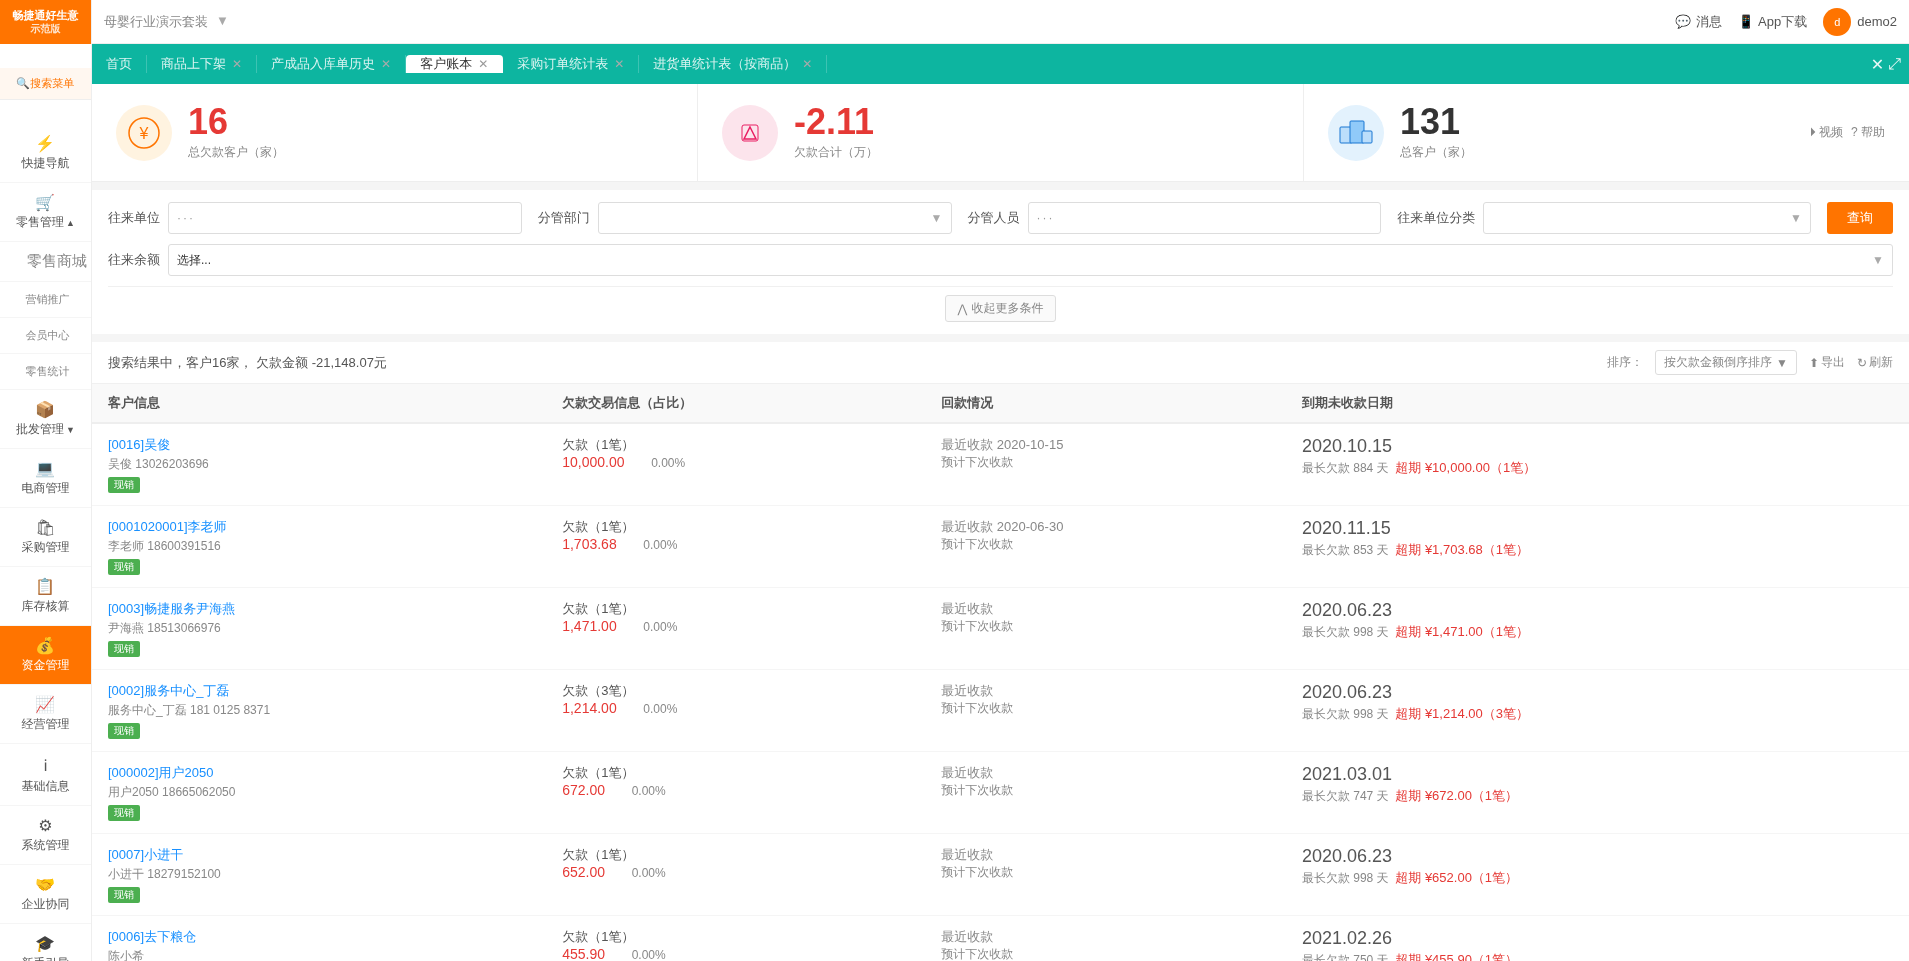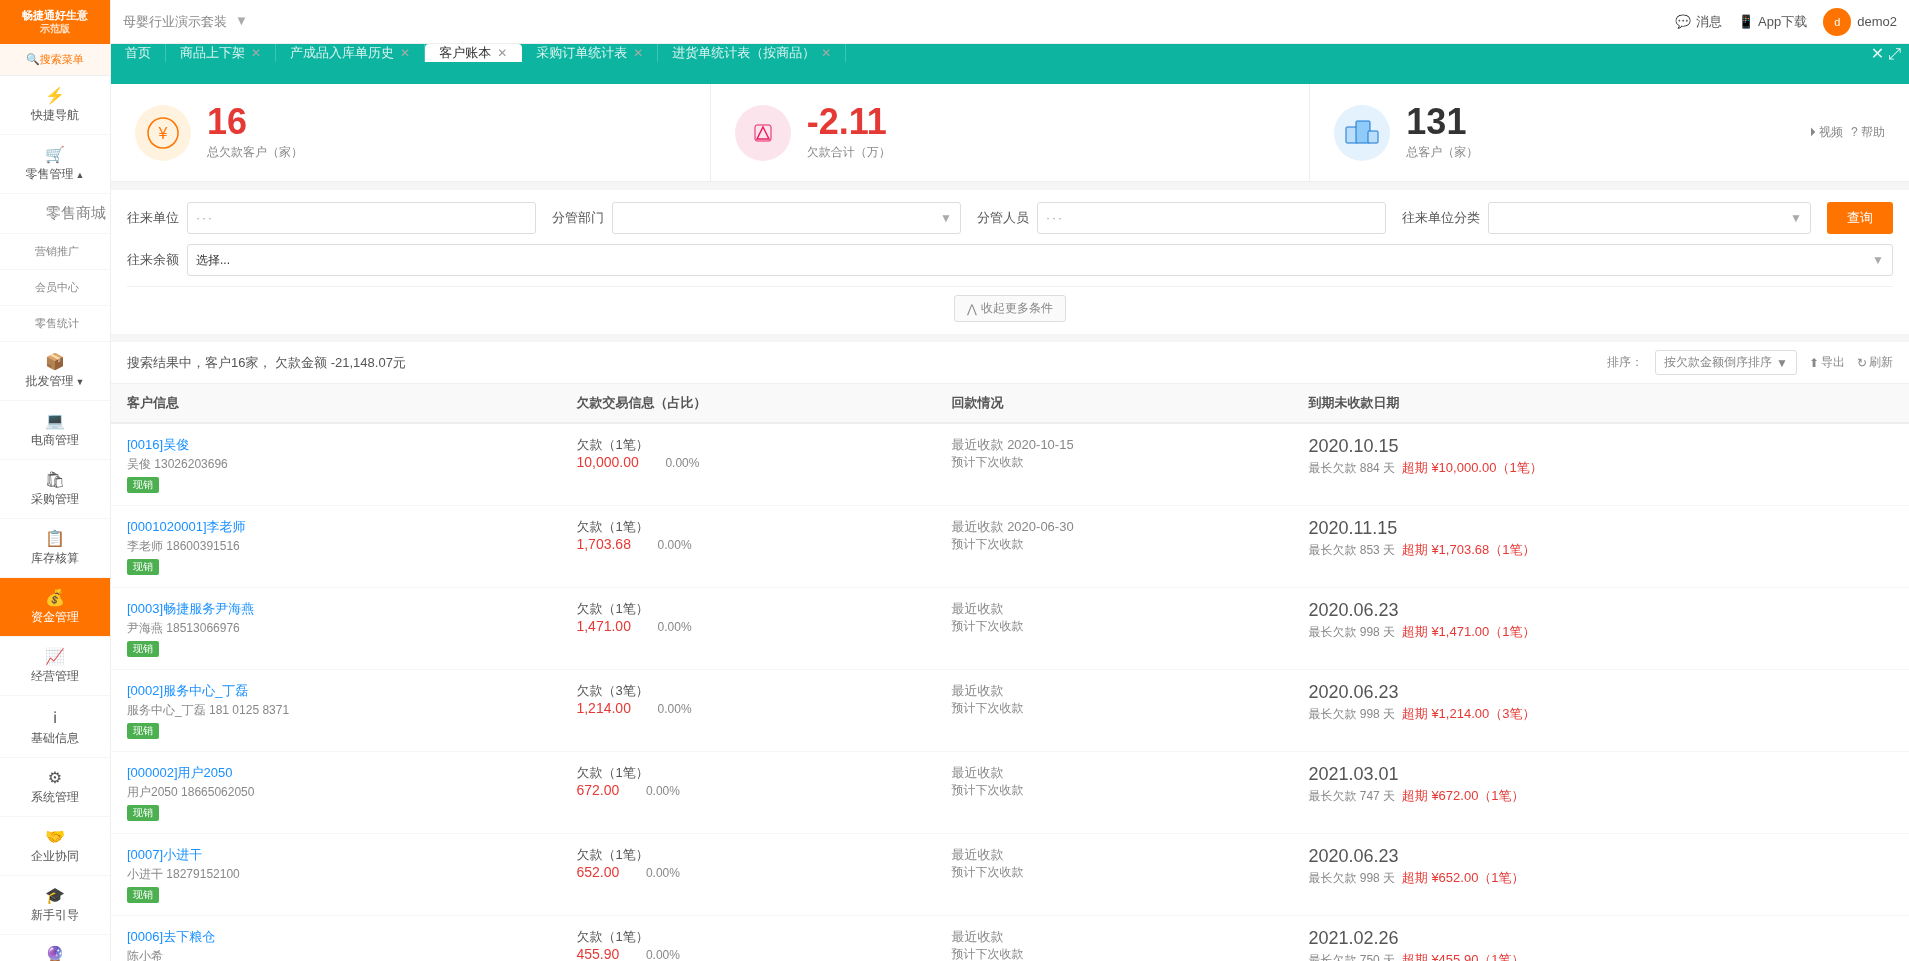--- a/index.html
+++ b/index.html
@@ -2,41 +2,41 @@
 <html><head>
   <meta charset="utf-8">
   <style>
     * { box-sizing: border-box; margin: 0; padding: 0; }
     body { font-family: 'Microsoft YaHei', Arial, sans-serif; font-size: 12px; background: #f5f5f5; color: #333; overflow-x: hidden; }
 
     
     .app-container { display: flex; height: 961px; width: 1909px; overflow: hidden; }
 
     
-    .sidebar { width: 111px; background: #fff; border-right: 1px solid #eee; display: flex; flex-direction: column; align-items: center; flex-shrink: 0; }
+    .sidebar { width: 92px; background: #fff; border-right: 1px solid #eee; display: flex; flex-direction: column; align-items: center; flex-shrink: 0; gap: 24px; }
     .sidebar-logo { width: 100%; background: #ff7400; padding: 8px; display: flex; align-items: center; justify-content: center; height: 44px; }
     .sidebar-logo-text { color: #fff; font-size: 11px; font-weight: bold; text-align: center; line-height: 1.2; }
     .sidebar-search { width: 100%; padding: 6px 4px; background: #fff7f0; border-bottom: 1px solid #eee; text-align: center; font-size: 11px; color: #ff7400; cursor: pointer; height: 32px; display: flex; align-items: center; justify-content: center; }
     .sidebar-nav { width: 100%; flex: 1; overflow-y: auto; }
     .sidebar-item { width: 100%; padding: 10px 4px; text-align: center; font-size: 12px; color: #555; cursor: pointer; border-bottom: 1px solid #f5f5f5; display: flex; flex-direction: column; align-items: center; }
     .sidebar-item.active { background: #ff7400; color: #fff; }
     .sidebar-item .icon { font-size: 16px; margin-bottom: 2px; }
 
     
     .main-area { flex: 1; display: flex; flex-direction: column; overflow: hidden; }
 
     
     .top-bar { height: 44px; background: #fff; border-bottom: 1px solid #eee; display: flex; align-items: center; justify-content: space-between; padding: 0 12px; flex-shrink: 0; }
     .top-bar-left { display: flex; align-items: flex-start; gap: 8px; font-size: 13px; color: #888; }
     .top-bar-right { display: flex; align-items: center; gap: 16px; font-size: 13px; color: #555; }
     .top-bar-right span { cursor: pointer; display: flex; align-items: center; gap: 4px; }
     .avatar { width: 28px; height: 28px; border-radius: 50%; background: #ff7400; display: flex; align-items: center; justify-content: center; color: #fff; font-size: 11px; }
 
     
-    .tabs-bar { height: 40px; background: #0db5a0; display: flex; align-items: flex-start; flex-shrink: 0; position: relative; }
+    .tabs-bar { height: 40px; background: #0db5a0; display: flex; align-items: center; flex-shrink: 0; position: relative; }
     .tab { display: flex; align-items: center; padding: 0 14px; font-size: 13px; color: rgba(255,255,255,0.85); cursor: pointer; border-right: 1px solid rgba(255,255,255,0.2); gap: 6px; white-space: nowrap; }
     .tab.active { background: #fff; color: #333; border-radius: 4px 4px 0 0; }
     .tab .close-btn { font-size: 12px; color: #aaa; }
     .tab.active .close-btn { color: #999; }
     .tabs-actions { margin-left: auto; display: flex; align-items: center; padding: 0 8px; gap: 4px; }
     .tabs-actions .btn { color: rgba(255,255,255,0.9); font-size: 16px; cursor: pointer; }
 
     
     .content-area { flex: 1; overflow-y: auto; background: #f5f5f5; }
 

